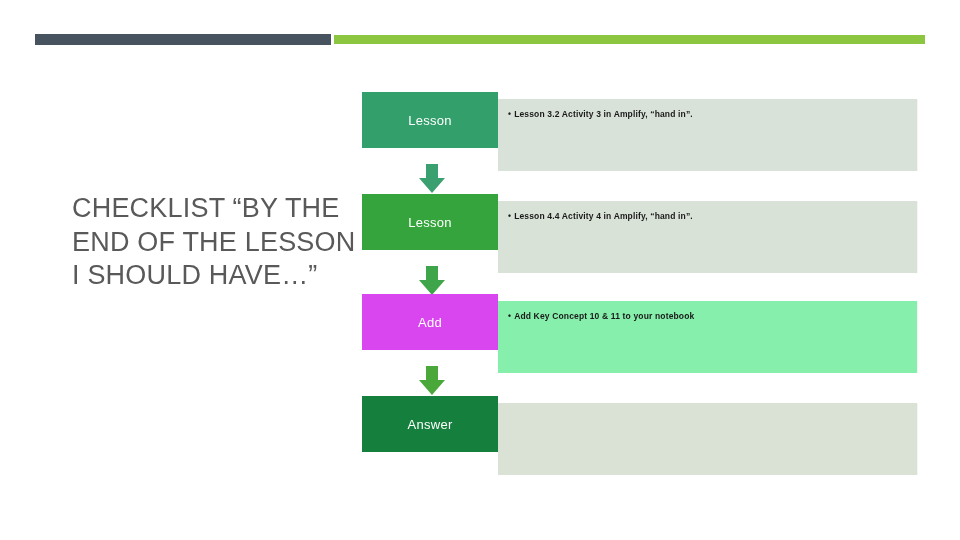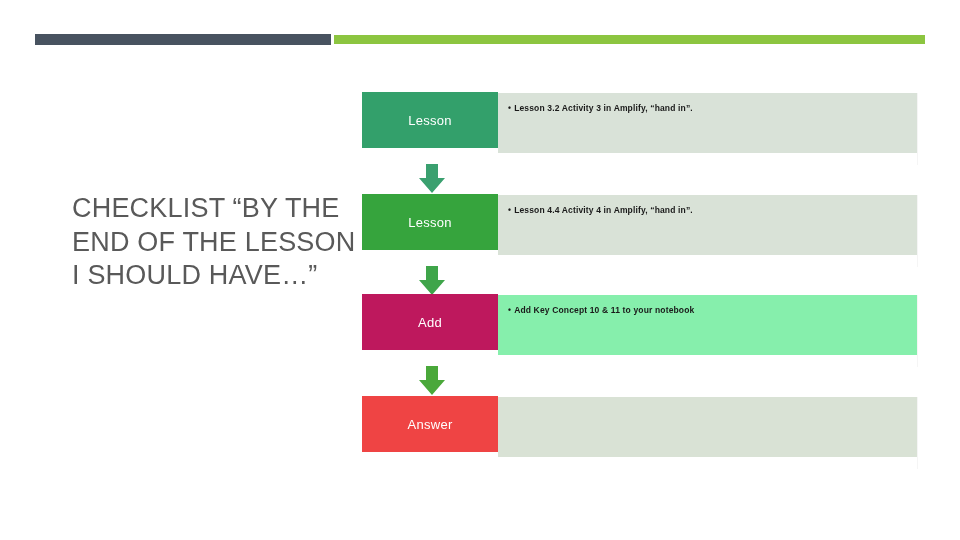--- a/index.html
+++ b/index.html
@@ -85,23 +85,23 @@
     align-items: center;
     justify-content: center;
     color: #ffffff;
     font-size: 13px;
     letter-spacing: 0.3px;
     box-sizing: border-box;
   }
   .flow-desc {
     position: absolute;
     left: 136px;
-    top: 1px;
+    top: 7px;
     width: 419px;
-    height: 60px;
+    height: 72px;
     background: #d9e2d7;
     box-sizing: border-box;
     padding: 10px 12px 16px 10px;
   }
   .flow-desc.r0 { background: #d9e2d8; }
   .flow-desc.r1 { background: #d9e2d7; }
   .flow-desc.r2 { background: #d9e2d6; }
   .flow-desc.r3 { background: #d9e2d5; }
 
   .bullet-line {
@@ -181,38 +181,38 @@
     </div>
   </div>
 
   <div class="flow-arrow a1">
     <svg width="28" height="30" viewBox="0 0 28 30" xmlns="http://www.w3.org/2000/svg">
       <polygon points="8,0 20,0 20,14 27,14 14,29 1,14 8,14" fill="#3fa54a"></polygon>
     </svg>
   </div>
 
   <div class="flow-row r2">
-    <div class="flow-label" style="background: #be185d;">
+    <div class="flow-label" style="background: #d946ef;">
       <span>Add</span>
     </div>
     <div class="flow-desc r2" style="background: #86efac;">
       <div class="bullet-line">
         <span class="dot">•</span><span>Add Key Concept 10 &amp; 11 to your notebook</span>
       </div>
     </div>
   </div>
 
   <div class="flow-arrow a2">
     <svg width="28" height="30" viewBox="0 0 28 30" xmlns="http://www.w3.org/2000/svg">
       <polygon points="8,0 20,0 20,14 27,14 14,29 1,14 8,14" fill="#4aa83a"></polygon>
     </svg>
   </div>
 
   <div class="flow-row r3">
-    <div class="flow-label" style="background: #ef4444;">
+    <div class="flow-label" style="background: #15803d;">
       <span>Answer</span>
     </div>
     <div class="flow-desc r3" style="background: rgb(217, 226, 213);">
       
     </div>
   </div>
 
 </div>
 
 </body></html>

